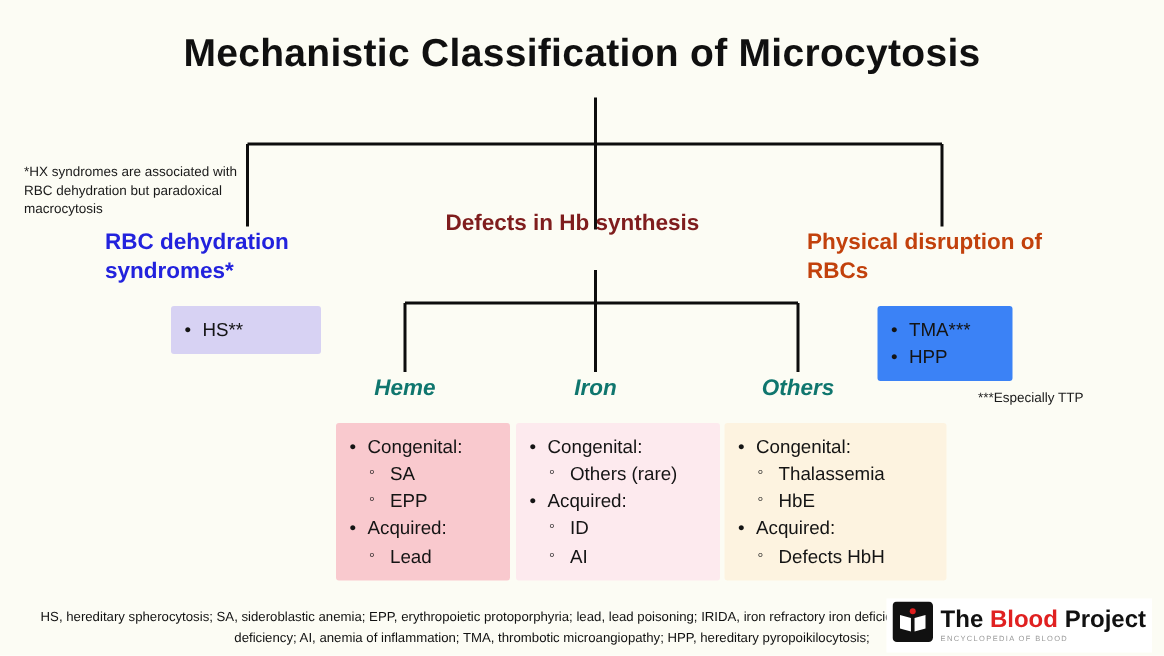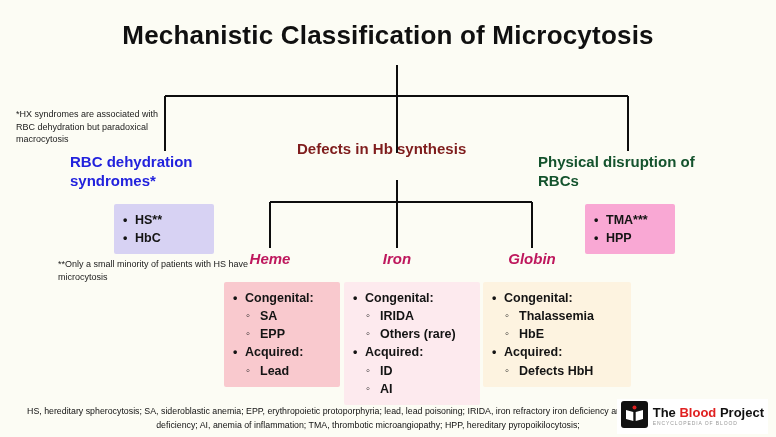--- a/index.html
+++ b/index.html
@@ -12,47 +12,47 @@
   svg.lines{position:absolute;left:0;top:0;pointer-events:none;}
 
   .note{position:absolute;font-size:9px;color:#1a1a1a;text-align:left;line-height:1.4;}
   .note-hx{left:16px;top:108px;width:152px;}
   .note-hs{left:58px;top:258px;width:208px;}
   .note-ttp{left:652px;top:259px;width:116px;}
 
   .branch-label{position:absolute;font-weight:700;font-size:15px;text-align:left;line-height:1.25;}
   .lbl-rbc{left:70px;top:153px;width:190px;color:#2222dd;}
   .lbl-defects{left:297px;top:140px;width:200px;color:#7f1d1d;}
-  .lbl-physical{left:538px;top:153px;width:180px;color:#14532d;}
+  .lbl-physical{left:538px;top:153px;width:180px;color:#c2410c;}
 
   .sub-label{position:absolute;font-weight:700;font-style:italic;font-size:15px;
-             color:#be185d;text-align:center;width:80px;top:250px;}
+             color:#0f766e;text-align:center;width:80px;top:250px;}
   .lbl-heme{left:230px;}
   .lbl-iron{left:357px;}
   .lbl-globin{left:492px;}
 
-  .box{position:absolute;border-radius:2px;padding:7px 8px;font-size:12.5px;font-weight:700;color:#141414;}
+  .box{position:absolute;border-radius:2px;padding:7px 8px;font-size:12.5px;font-weight:400;color:#141414;}
   .box .li{position:relative;padding-left:13px;line-height:1.45;white-space:nowrap;}
   .box .li::before{content:"\2022";position:absolute;left:1px;}
   .box .li.l2{padding-left:28px;}
   .box .li.l2::before{content:"\25E6";left:14px;font-size:11px;top:1px;}
 
   .box-rbc{left:114px;top:204px;width:84px;background:#d7d2f3;}
-  .box-physical{left:585px;top:204px;width:74px;background:#f9a8d4;}
+  .box-physical{left:585px;top:204px;width:74px;background:#3b82f6;}
   .box-heme{left:224px;top:282px;width:100px;background:#f9c9ce;}
   .box-iron{left:344px;top:282px;width:120px;background:#fdeaee;}
   .box-globin{left:483px;top:282px;width:132px;background:#fdf3e0;}
 
   .footnote{position:absolute;left:18px;top:405px;width:700px;text-align:center;
             font-size:8.8px;line-height:1.55;color:#111;}
 
   .logo{position:absolute;right:8px;top:399px;display:flex;align-items:center;gap:5px;
         background:#ffffff;padding:2px 4px;}
   .logo-text{display:flex;flex-direction:column;line-height:1.1;}
-  .logo-name{font-size:13px;font-weight:800;color:#111;white-space:nowrap;}
+  .logo-name{font-size:16px;font-weight:800;color:#111;white-space:nowrap;}
   .logo-name .red{color:#e02020;}
   .logo-tagline{font-size:5px;letter-spacing:.9px;color:#999;margin-top:1px;}
 </style>
 </head>
 <body>
 
 <div class="stage">
 
   <div class="title">Mechanistic Classification of Microcytosis</div>
 
@@ -62,45 +62,43 @@
   </svg>
 
   <div class="note note-hx">*HX syndromes are associated with RBC dehydration but paradoxical macrocytosis</div>
 
   <div class="branch-label lbl-rbc">RBC dehydration syndromes*</div>
   <div class="branch-label lbl-defects">Defects in Hb synthesis</div>
   <div class="branch-label lbl-physical">Physical disruption of RBCs</div>
 
   <div class="box box-rbc">
     <div class="li l1">HS**</div>
-    <div class="li l1">HbC</div>
   </div>
 
   <div class="box box-physical">
     <div class="li l1">TMA***</div>
     <div class="li l1">HPP</div>
   </div>
 
-  <div class="note note-hs">**Only a small minority of patients with HS have microcytosis</div>
+  <div class="note note-ttp">***Especially TTP</div>
 
   <div class="sub-label lbl-heme">Heme</div>
   <div class="sub-label lbl-iron">Iron</div>
-  <div class="sub-label lbl-globin">Globin</div>
+  <div class="sub-label lbl-globin">Others</div>
 
   <div class="box box-heme">
     <div class="li l1">Congenital:</div>
     <div class="li l2">SA</div>
     <div class="li l2">EPP</div>
     <div class="li l1">Acquired:</div>
     <div class="li l2">Lead</div>
   </div>
 
   <div class="box box-iron">
     <div class="li l1">Congenital:</div>
-    <div class="li l2">IRIDA</div>
     <div class="li l2">Others (rare)</div>
     <div class="li l1">Acquired:</div>
     <div class="li l2">ID</div>
     <div class="li l2">AI</div>
   </div>
 
   <div class="box box-globin">
     <div class="li l1">Congenital:</div>
     <div class="li l2">Thalassemia</div>
     <div class="li l2">HbE</div>

